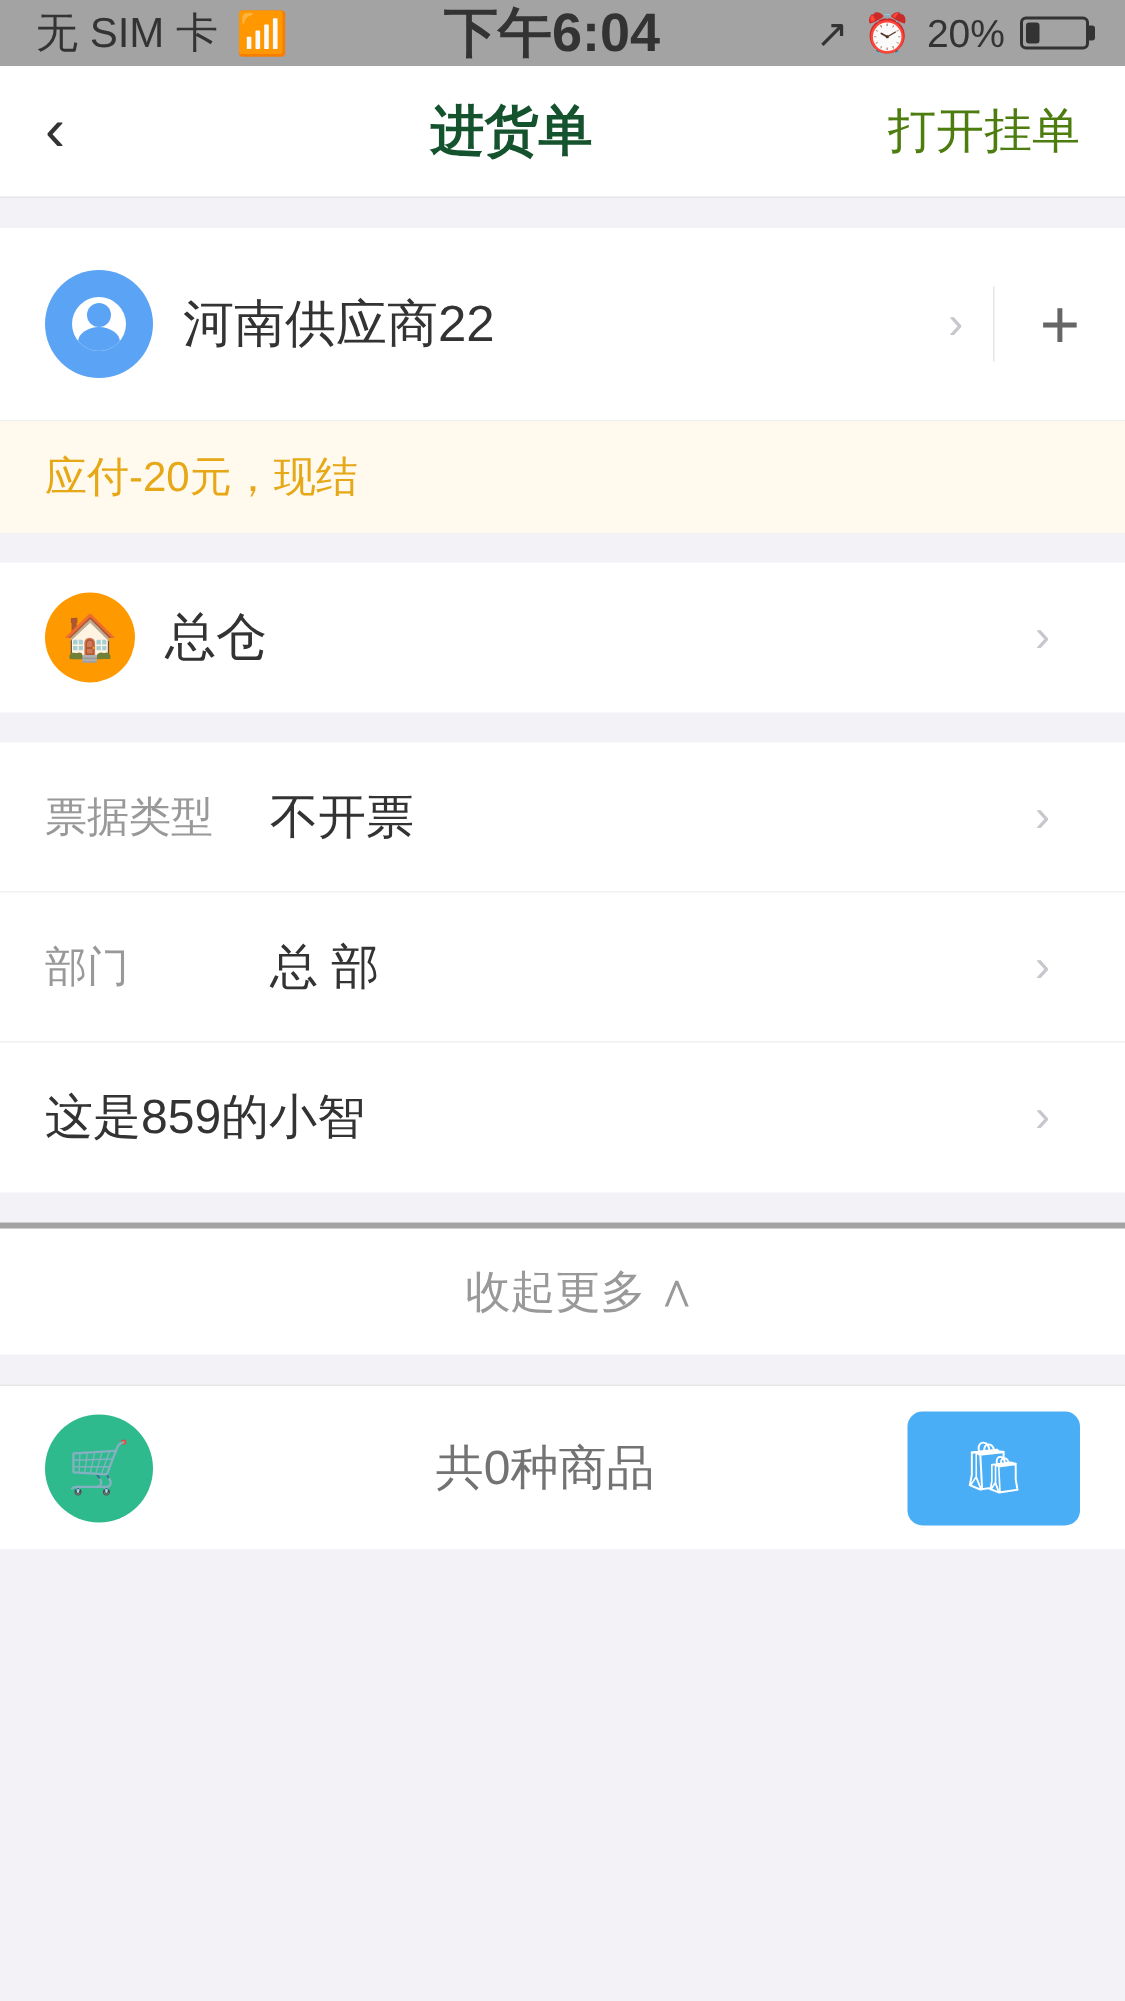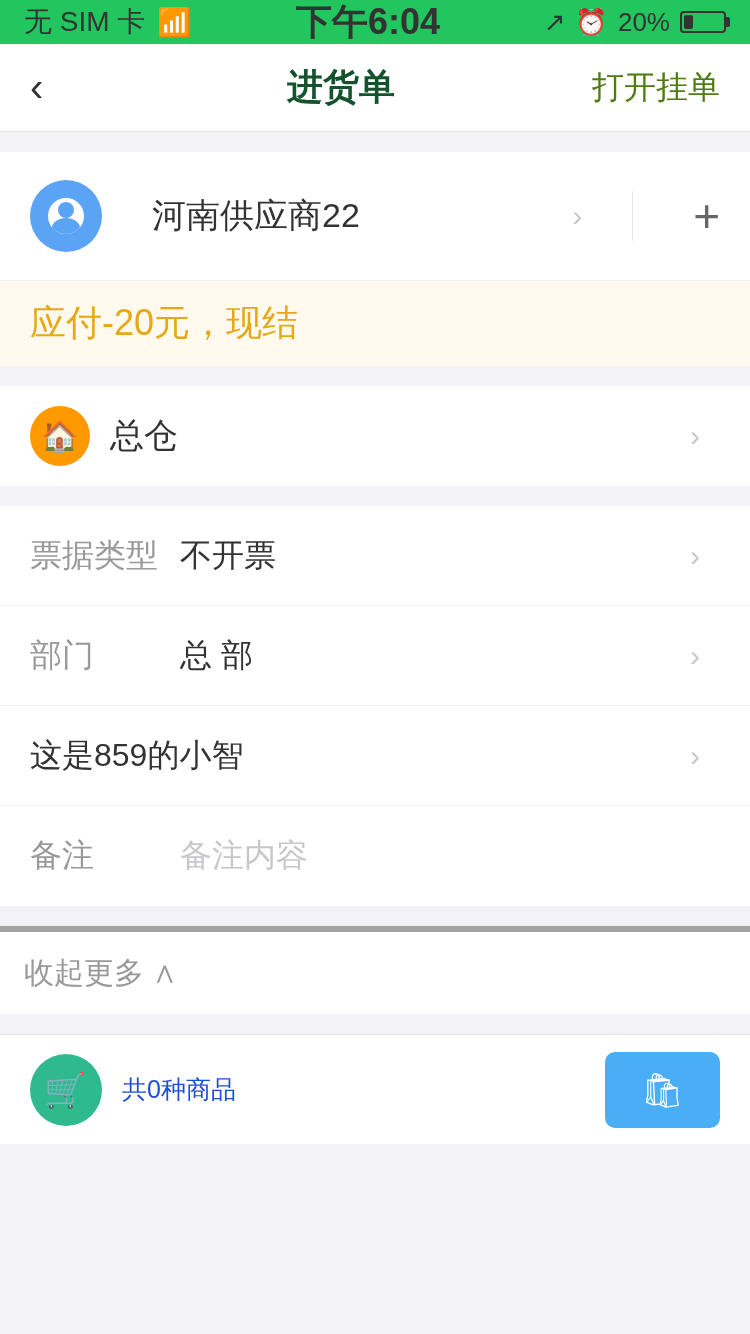--- a/index.html
+++ b/index.html
@@ -9,21 +9,21 @@
       min-height: 1334px;
       font-family: -apple-system, "PingFang SC", "Helvetica Neue", Arial, sans-serif;
       background: #f2f2f7;
       font-size: 32px;
       color: #333;
     }
 
     
     .status-bar {
       height: 44px;
-      background: #22c55e;
+      background: #a3a3a3;
       display: flex;
       align-items: center;
       justify-content: space-between;
       padding: 0 24px;
       font-size: 28px;
       font-weight: 500;
     }
     .status-left { display: flex; align-items: center; gap: 12px; }
     .status-center { font-size: 36px; font-weight: 600; }
     .status-right { display: flex; align-items: center; gap: 10px; font-size: 26px; }
@@ -94,21 +94,20 @@
       margin-bottom: 0;
     }
 
     
     .supplier-row {
       display: flex;
       align-items: center;
       padding: 28px 30px;
       background: #fff;
       border-bottom: 1px solid #f0f0f0;
-      gap: 30px;
     }
     .supplier-avatar {
       width: 72px;
       height: 72px;
       border-radius: 50%;
       background: #5ba4f5;
       display: flex;
       align-items: center;
       justify-content: center;
       margin-right: 20px;
@@ -164,21 +163,21 @@
       font-size: 46px;
       color: #666;
       cursor: pointer;
       line-height: 1;
     }
 
     
     .notice-bar {
       background: #fff9ee;
       padding: 18px 30px;
-      font-size: 36px;
+      font-size: 28px;
       color: #e6a817;
     }
 
     
     .form-section {
       background: #fff;
       margin-top: 20px;
     }
     .form-row {
       display: flex;
@@ -201,21 +200,21 @@
       justify-content: center;
       margin-right: 20px;
       flex-shrink: 0;
     }
     .warehouse-icon {
       font-size: 30px;
       color: #fff;
     }
     .form-label {
       color: #999;
-      font-size: 32px;
+      font-size: 28px;
       width: 150px;
       flex-shrink: 0;
     }
     .form-value {
       flex: 1;
       font-size: 32px;
       color: #333;
     }
     .form-value-warehouse {
       flex: 1;
@@ -227,21 +226,22 @@
       font-size: 32px;
       color: #c7c7cc;
     }
 
     
     .collapse-row {
       background: #fff;
       height: 88px;
       display: flex;
       align-items: center;
-      border-top: 6px solid #a3a3a3;
+      justify-content: center;
+      border-top: 4px solid #a3a3a3;
       cursor: pointer;
       margin-top: 20px;
       padding-left: 24px;
     }
     .collapse-text {
       font-size: 30px;
       color: #999;
     }
 
     
@@ -264,22 +264,23 @@
       justify-content: center;
       margin-right: 20px;
       flex-shrink: 0;
     }
     .bottom-icon {
       font-size: 34px;
       color: #fff;
     }
     .bottom-goods-text {
       flex: 1;
-      font-size: 25px;
-      color: #1d4ed8;
+      font-size: 32px;
+      color: #737373;
+      text-align: center;
     }
     .select-goods-btn {
       background: #4aaef6;
       color: #fff;
       border: none;
       border-radius: 10px;
       padding: 0 36px;
       height: 76px;
       font-size: 32px;
       display: flex;
@@ -362,24 +363,20 @@
     <span class="form-label">部门</span>
     <span class="form-value">总 部</span>
     <span class="chevron-right">›</span>
   </div>
 
   <div class="form-row">
     <span class="form-value">这是859的小智</span>
     <span class="chevron-right">›</span>
   </div>
 
-  <div class="form-row">
-    <span class="form-label">备注</span>
-    <span class="form-placeholder">备注内容</span>
-  </div>
 </div>
 
 <div class="collapse-row">
   <span class="collapse-text">收起更多 ∧</span>
 </div>
 
 <div class="bottom-bar">
   <div class="bottom-icon-wrap">
     <span class="bottom-icon">🛒</span>
   </div>

